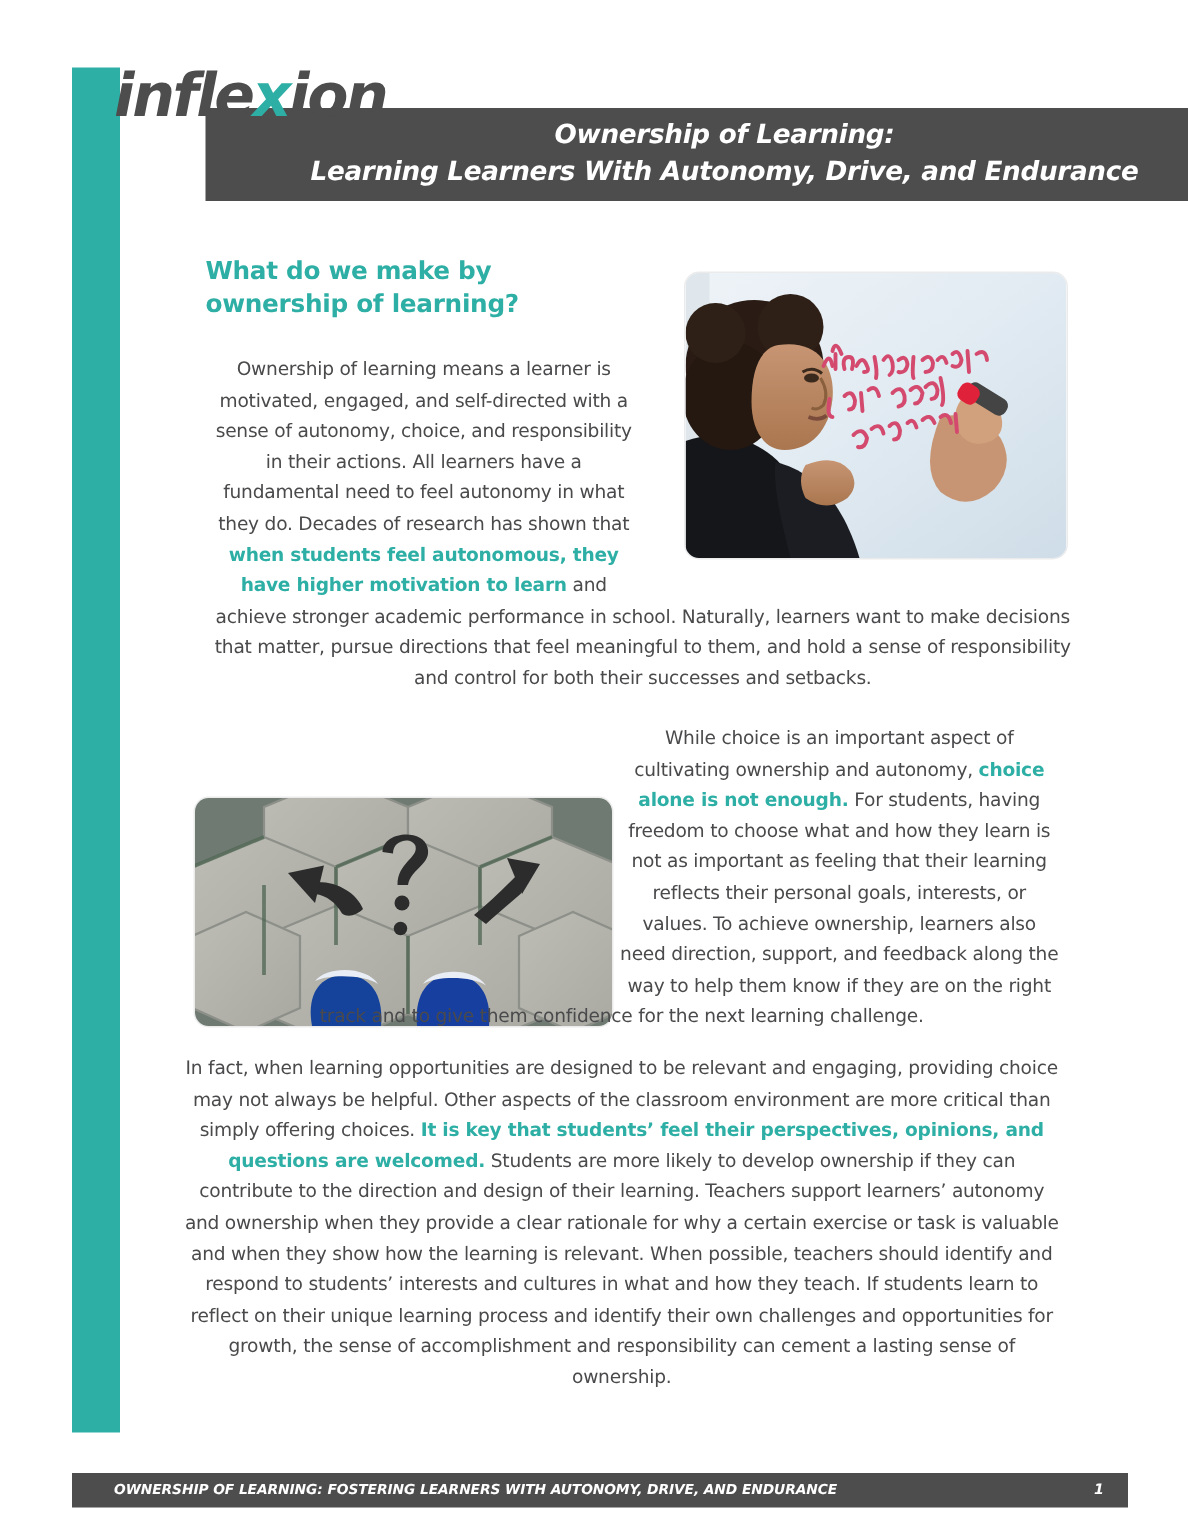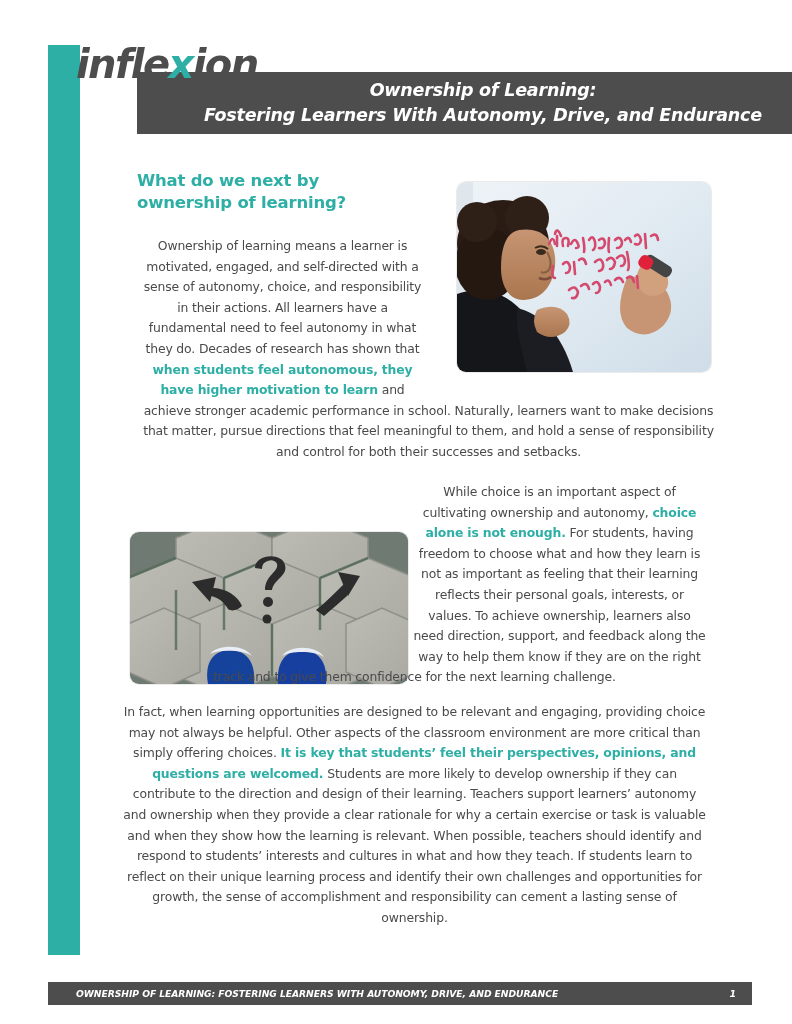--- a/index.html
+++ b/index.html
@@ -177,26 +177,26 @@
 <div class="page">
 
   <div class="teal-bar"></div>
 
   <div class="logo">
     <span class="logo-text"><span>infle</span><span class="x">x</span><span>ion</span></span>
   </div>
 
   <div class="header-bar">
     <div class="header-line">Ownership of Learning:</div>
-    <div class="header-line">Fostering Learners With Autonomy, Drive, and Endurance</div>
+    <div class="header-line">Learning Learners With Autonomy, Drive, and Endurance</div>
   </div>
 
   <div class="content">
     <h2 class="section-heading">
-      <span>What do we next by</span><br>
+      <span>What do we make by</span><br>
       <span>ownership of learning?</span>
     </h2>
   </div>
 
   <div class="img-whiteboard">
     <svg width="254" height="190" viewBox="0 0 254 190" xmlns="http://www.w3.org/2000/svg">
       <defs>
         <linearGradient id="wbg" x1="0" y1="0" x2="1" y2="1">
           <stop offset="0%" stop-color="#eef3f7"></stop>
           <stop offset="45%" stop-color="#e3ecf3"></stop>

